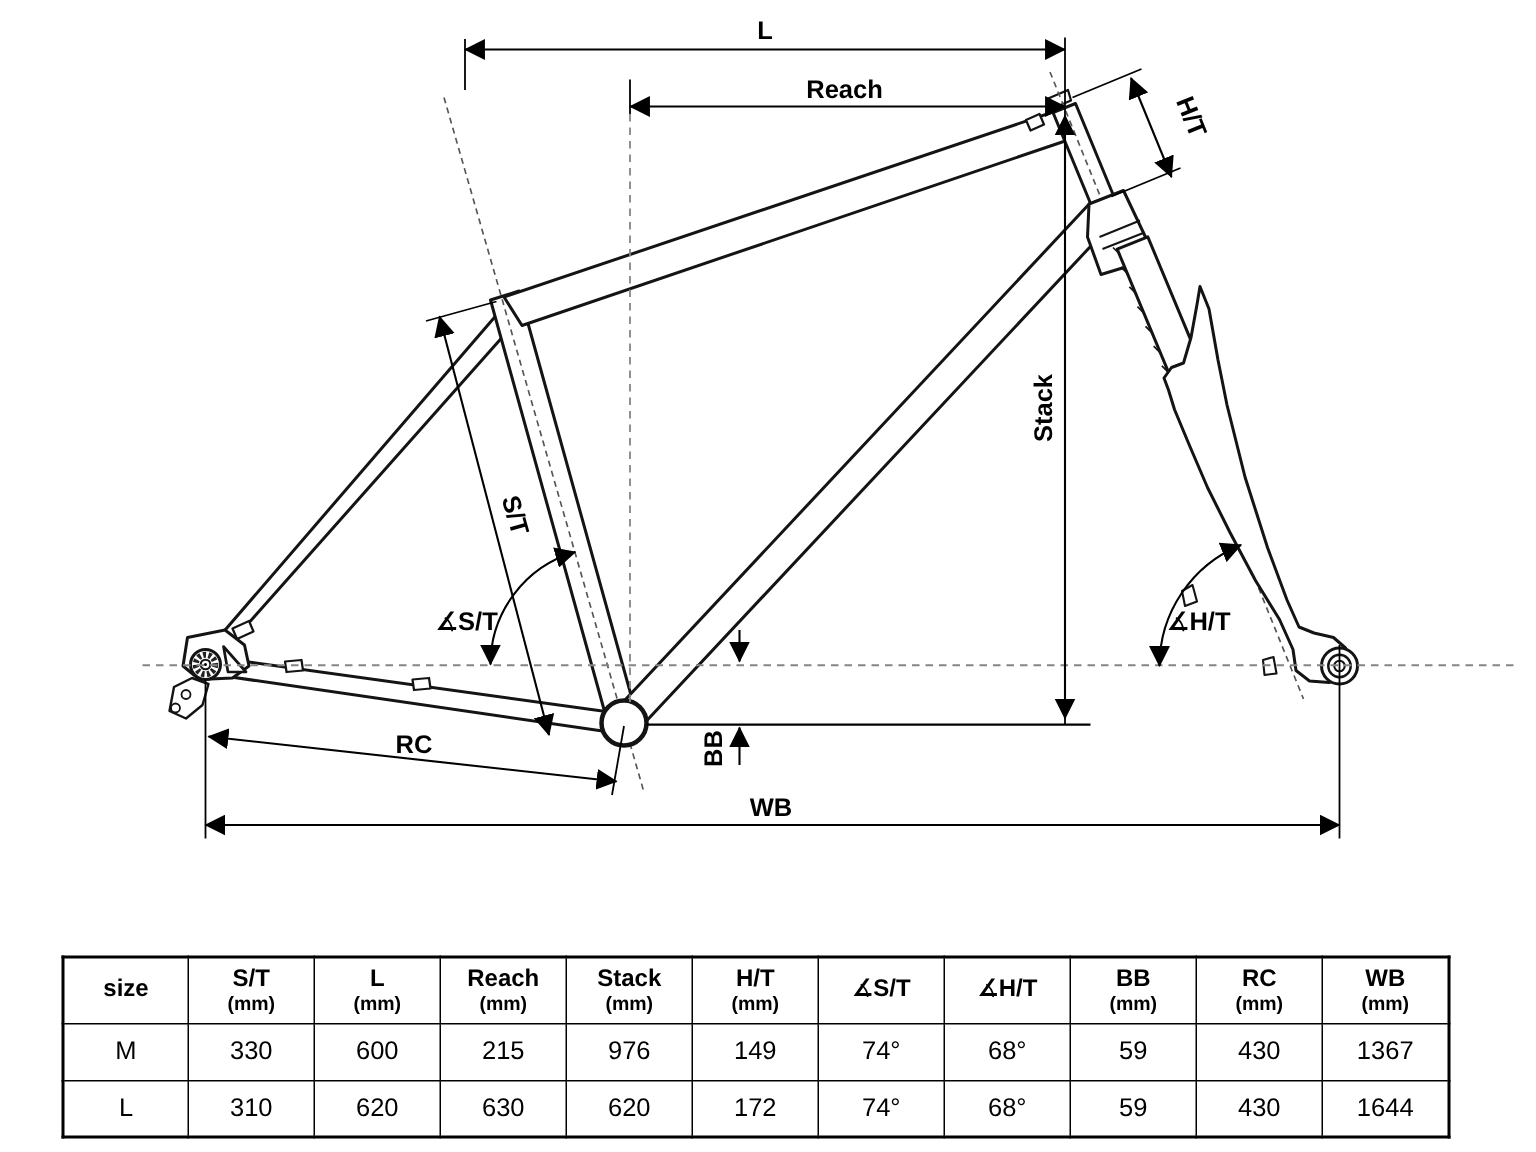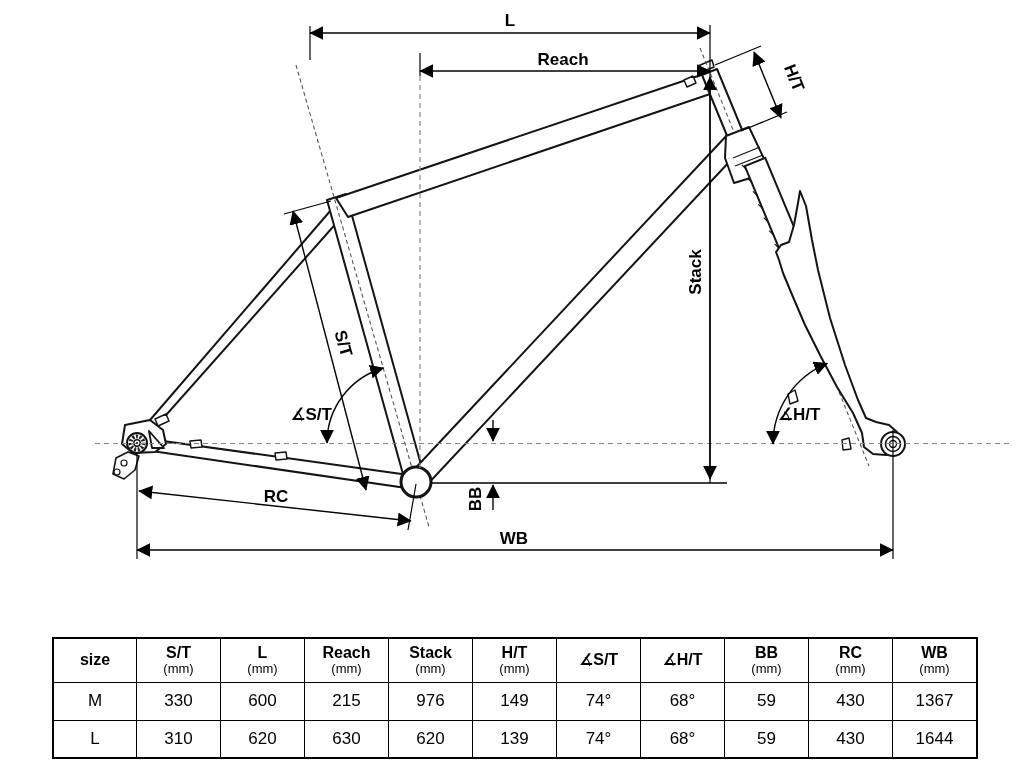--- a/index.html
+++ b/index.html
@@ -1,27 +1,27 @@
 <!DOCTYPE html>
 <html><head>
 <meta charset="utf-8">
 <style>
   html,body{margin:0;padding:0;background:#fff;}
   .stage{position:relative;width:1024px;height:768px;background:#fff;overflow:hidden;
          font-family:"Liberation Sans","DejaVu Sans",sans-serif;}
   .stage svg{position:absolute;left:0;top:0;}
   .dim{font-weight:bold;font-size:17px;fill:#000;}
-  .geo-table{position:absolute;left:52px;top:637px;width:912px;border-collapse:collapse;
+  .geo-table{position:absolute;left:41px;top:637px;width:912px;border-collapse:collapse;
              table-layout:fixed;background:#fff;border:2px solid #000;}
   .geo-table th,.geo-table td{border:1.5px solid #000;text-align:center;vertical-align:middle;
              padding:0;color:#000;}
   .geo-table thead tr{height:44px;}
   .geo-table tbody tr{height:38px;}
   .geo-table .h{font-weight:bold;font-size:16px;line-height:1.1;}
-  .geo-table .u{font-weight:normal;font-size:13px;line-height:1.1;}
+  .geo-table .u{font-weight:bold;font-size:13px;line-height:1.1;}
   .geo-table td{font-size:17px;font-weight:normal;}
 </style>
 </head>
 <body>
 
 <div class="stage">
 
 <svg width="1024" height="630" viewBox="0 0 1024 630">
   <defs>
     <marker id="arr" viewBox="0 0 10 10" refX="9.5" refY="5" markerWidth="10" markerHeight="10" orient="auto-start-reverse">
@@ -202,21 +202,21 @@
       <td>59</td>
       <td>430</td>
       <td>1367</td>
     </tr>
     <tr>
       <td>L</td>
       <td>310</td>
       <td>620</td>
       <td>630</td>
       <td>620</td>
-      <td>139</td>
+      <td>172</td>
       <td>74°</td>
       <td>68°</td>
       <td>59</td>
       <td>430</td>
       <td>1644</td>
     </tr>
   </tbody>
 </table>
 
 </div>

